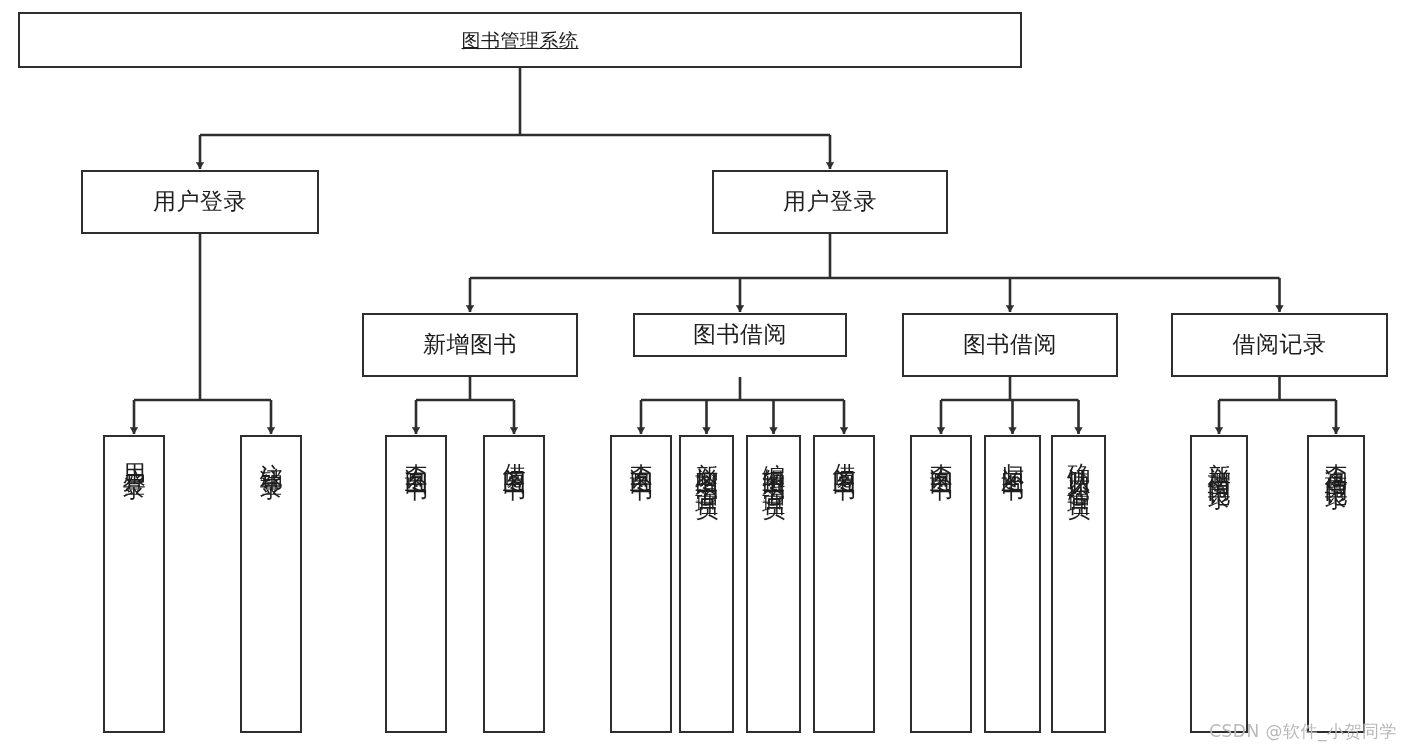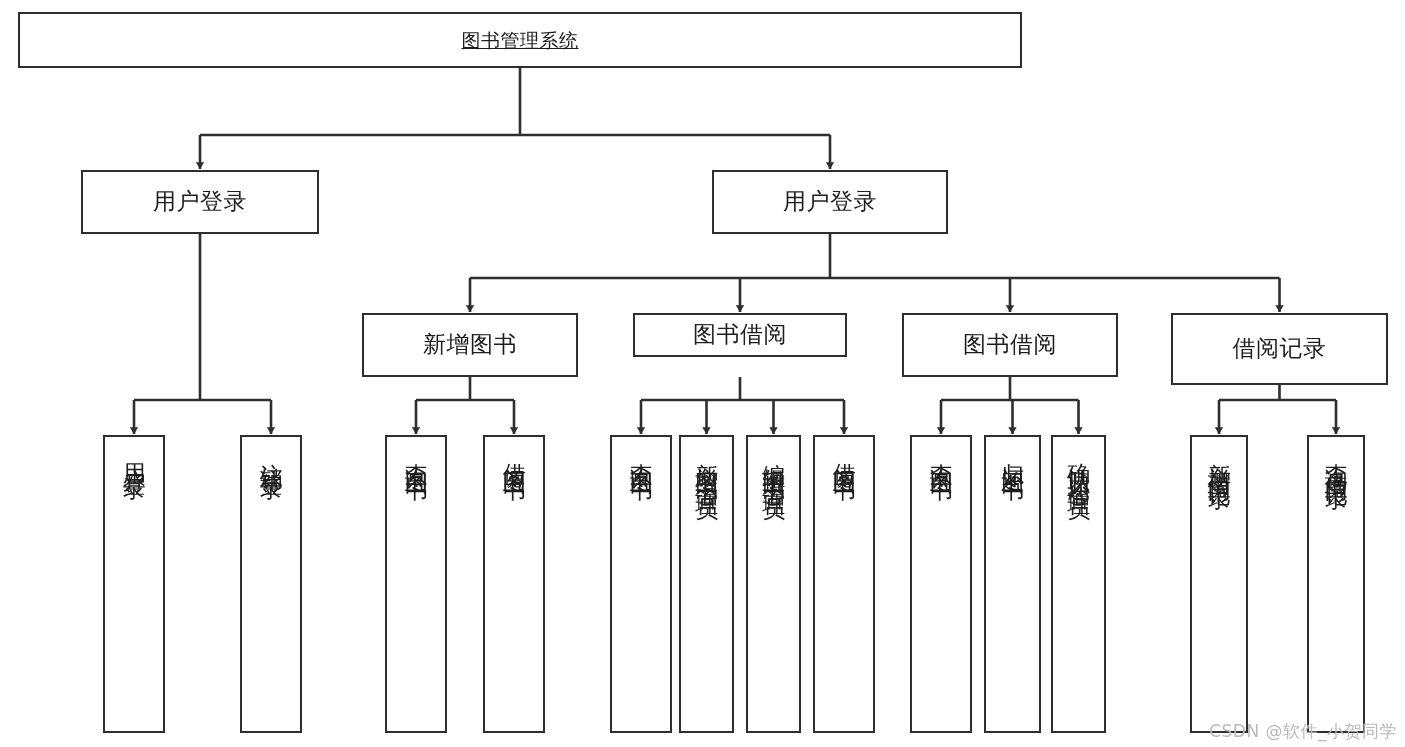--- a/index.html
+++ b/index.html
@@ -129,21 +129,21 @@
 
   <div class="node" style="left: 362px; top: 313px; width: 216px; height: 64px;">
     <span class="node-label">新增图书</span>
   </div>
   <div class="node" style="left: 633px; top: 313px; width: 214px; height: 44px;">
     <span class="node-label">图书借阅</span>
   </div>
   <div class="node" style="left: 902px; top: 313px; width: 216px; height: 64px;">
     <span class="node-label">图书借阅</span>
   </div>
-  <div class="node" style="left: 1171px; top: 313px; width: 217px; height: 72px;">
+  <div class="node" style="left: 1171px; top: 313px; width: 217px; height: 64px;">
     <span class="node-label">借阅记录</span>
   </div>
 
   <div class="node vertical" style="left: 103px; top: 435px; width: 62px; height: 298px;">
     <span class="node-label">用户登录</span>
   </div>
   <div class="node vertical" style="left: 240px; top: 435px; width: 62px; height: 298px;">
     <span class="node-label">注销登录</span>
   </div>
 

